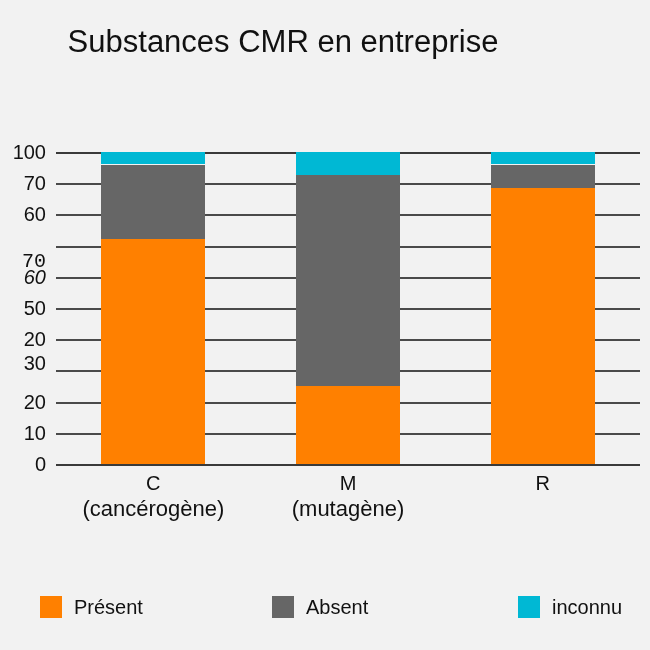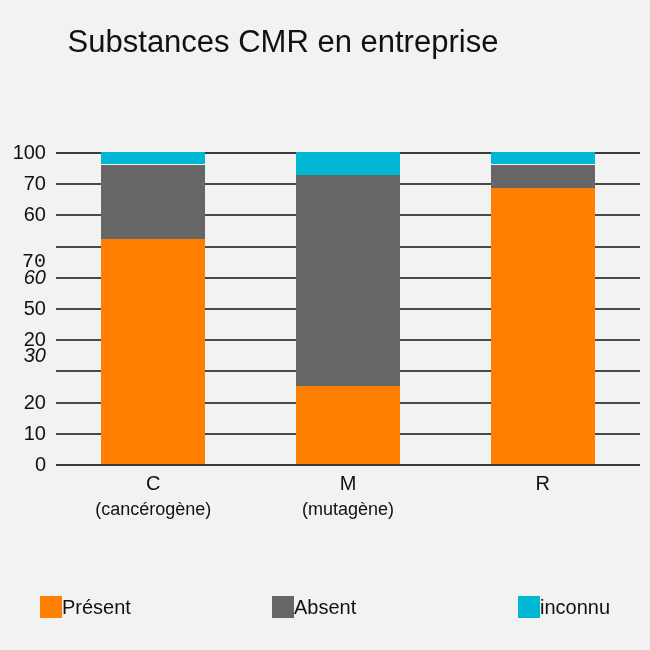--- a/index.html
+++ b/index.html
@@ -107,36 +107,37 @@
     text-align: center;
     color: #111111;
   }
   .xtick .xtick-code {
     display: block;
     font-size: 20px;
     line-height: 26px;
   }
   .xtick .xtick-name {
     display: block;
-    font-size: 18px;
+    font-size: 22px;
     line-height: 26px;
   }
 
   
   #legend {
     position: absolute;
     left: 0;
     top: 592px;
     width: 650px;
     height: 40px;
   }
   .legend-item {
     position: absolute;
     display: flex;
     align-items: center;
+    gap: 12px;
     height: 30px;
   }
   .legend-swatch {
     width: 22px;
     height: 22px;
     flex: 0 0 22px;
   }
   .legend-label {
     font-size: 20px;
     color: #111111;
@@ -147,21 +148,21 @@
 <body>
 
 <div id="chart-root">
 
   <div id="chart-title">Substances CMR en entreprise</div>
 
   <div id="y-axis-labels">
       <div class="ytick-label" style="top: 312px;">0</div>
       <div class="ytick-label" style="top: 280.8px;">10</div>
       <div class="ytick-label" style="top: 249.6px;">20</div>
-      <div class="ytick-label" style="top: 203px; font-style: italic;">30</div>
+      <div class="ytick-label" style="top: 211px;">30</div>
       <div class="ytick-label" style="top: 187.2px;">20</div>
       <div class="ytick-label" style="top: 156px;">50</div>
       <div class="ytick-label" style="top: 124.8px; font-style: italic;">60</div>
       <div class="ytick-label" style="top: 109px; font-family: Liberation Mono, monospace;">70</div>
       <div class="ytick-label" style="top: 62.4px;">60</div>
       <div class="ytick-label" style="top: 31.2px;">70</div>
       <div class="ytick-label" style="top: 0px;">100</div>
     </div>
 
   <div id="plot-area">

